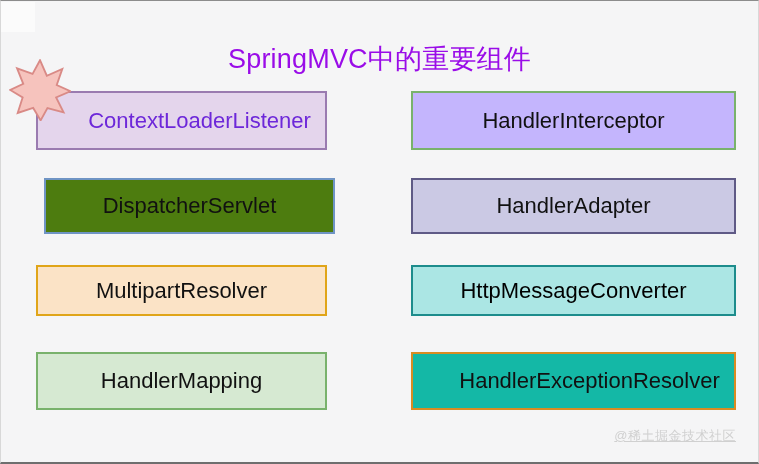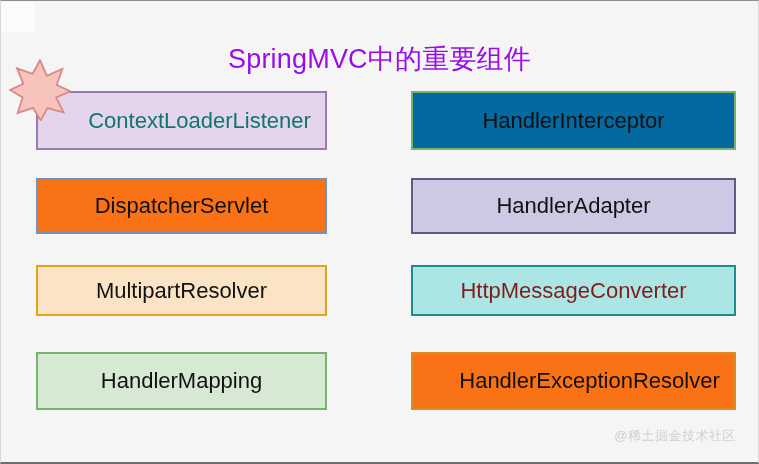--- a/index.html
+++ b/index.html
@@ -94,51 +94,51 @@
     user-select: none;
   }
 </style>
 </head>
 <body>
 
 <div id="canvas" style="background-color: rgb(245, 245, 246);">
 
   <div id="page-title" style="color: rgb(154, 12, 232); margin-top: 18px;">SpringMVC中的重要组件</div>
 
-  <div class="box col-left row1" style="background-color: rgb(228, 213, 236); border-color: rgb(154, 123, 176); color: #0f766e; padding-left: 36px;">
+  <div class="box col-left row1" style="background-color: rgb(228, 213, 236); border-color: rgb(154, 123, 176); color: #6d28d9; padding-left: 36px;">
     <span>ContextLoaderListener</span>
   </div>
 
-  <div class="box col-left row2" style="background-color: #f97316; border-color: rgb(111, 148, 196); color: rgb(17, 17, 17);">
+  <div class="box col-left row2" style="background-color: #4d7c0f; border-color: rgb(111, 148, 196); color: rgb(17, 17, 17); margin-left: 8px;">
     <span>DispatcherServlet</span>
   </div>
 
   <div class="box col-left row3" style="background-color: rgb(251, 227, 198); border-color: rgb(224, 165, 25); color: rgb(17, 17, 17);">
     <span>MultipartResolver</span>
   </div>
 
   <div class="box col-left row4" style="background-color: rgb(214, 233, 210); border-color: rgb(121, 178, 108); color: rgb(17, 17, 17); text-align: center;">
     <span>HandlerMapping</span>
   </div>
 
-  <div class="box col-right row1" style="background-color: #0369a1; border-color: rgb(121, 178, 108); color: rgb(17, 17, 17);">
+  <div class="box col-right row1" style="background-color: #c4b5fd; border-color: rgb(121, 178, 108); color: rgb(17, 17, 17);">
     <span>HandlerInterceptor</span>
   </div>
 
   <div class="box col-right row2" style="background-color: rgb(203, 201, 228); border-color: rgb(95, 90, 134); color: rgb(17, 17, 17);">
     <span>HandlerAdapter</span>
   </div>
 
-  <div class="box col-right row3" style="background-color: rgb(171, 230, 228); border-color: rgb(29, 140, 140); color: #7f1d1d;">
+  <div class="box col-right row3" style="background-color: rgb(171, 230, 228); border-color: rgb(29, 140, 140); color: #000000;">
     <span>HttpMessageConverter</span>
   </div>
 
-  <div class="box col-right row4" style="background-color: #f97316; border-color: rgb(217, 140, 34); color: rgb(17, 17, 17); padding-left: 32px;">
+  <div class="box col-right row4" style="background-color: #14b8a6; border-color: rgb(217, 140, 34); color: rgb(17, 17, 17); padding-left: 32px;">
     <span>HandlerExceptionResolver</span>
   </div>
 
   <svg id="starburst" viewBox="0 0 100 100">
     <polygon points="50,2 61,27 86,16 77,42 99,52 76,62 88,86 62,79 51,99 39,79 14,87 22,62 2,50 23,40 13,15 38,24" stroke-width="3" stroke-linejoin="miter" fill="#f6c3bd" stroke="#d98a86"></polygon>
   </svg>
 
-  <div id="watermark" style="color: rgb(208, 208, 208);">@稀土掘金技术社区</div>
+  <div id="watermark" style="color: rgb(208, 208, 208); text-decoration: underline;">@稀土掘金技术社区</div>
 
 </div>
 
 </body></html>

